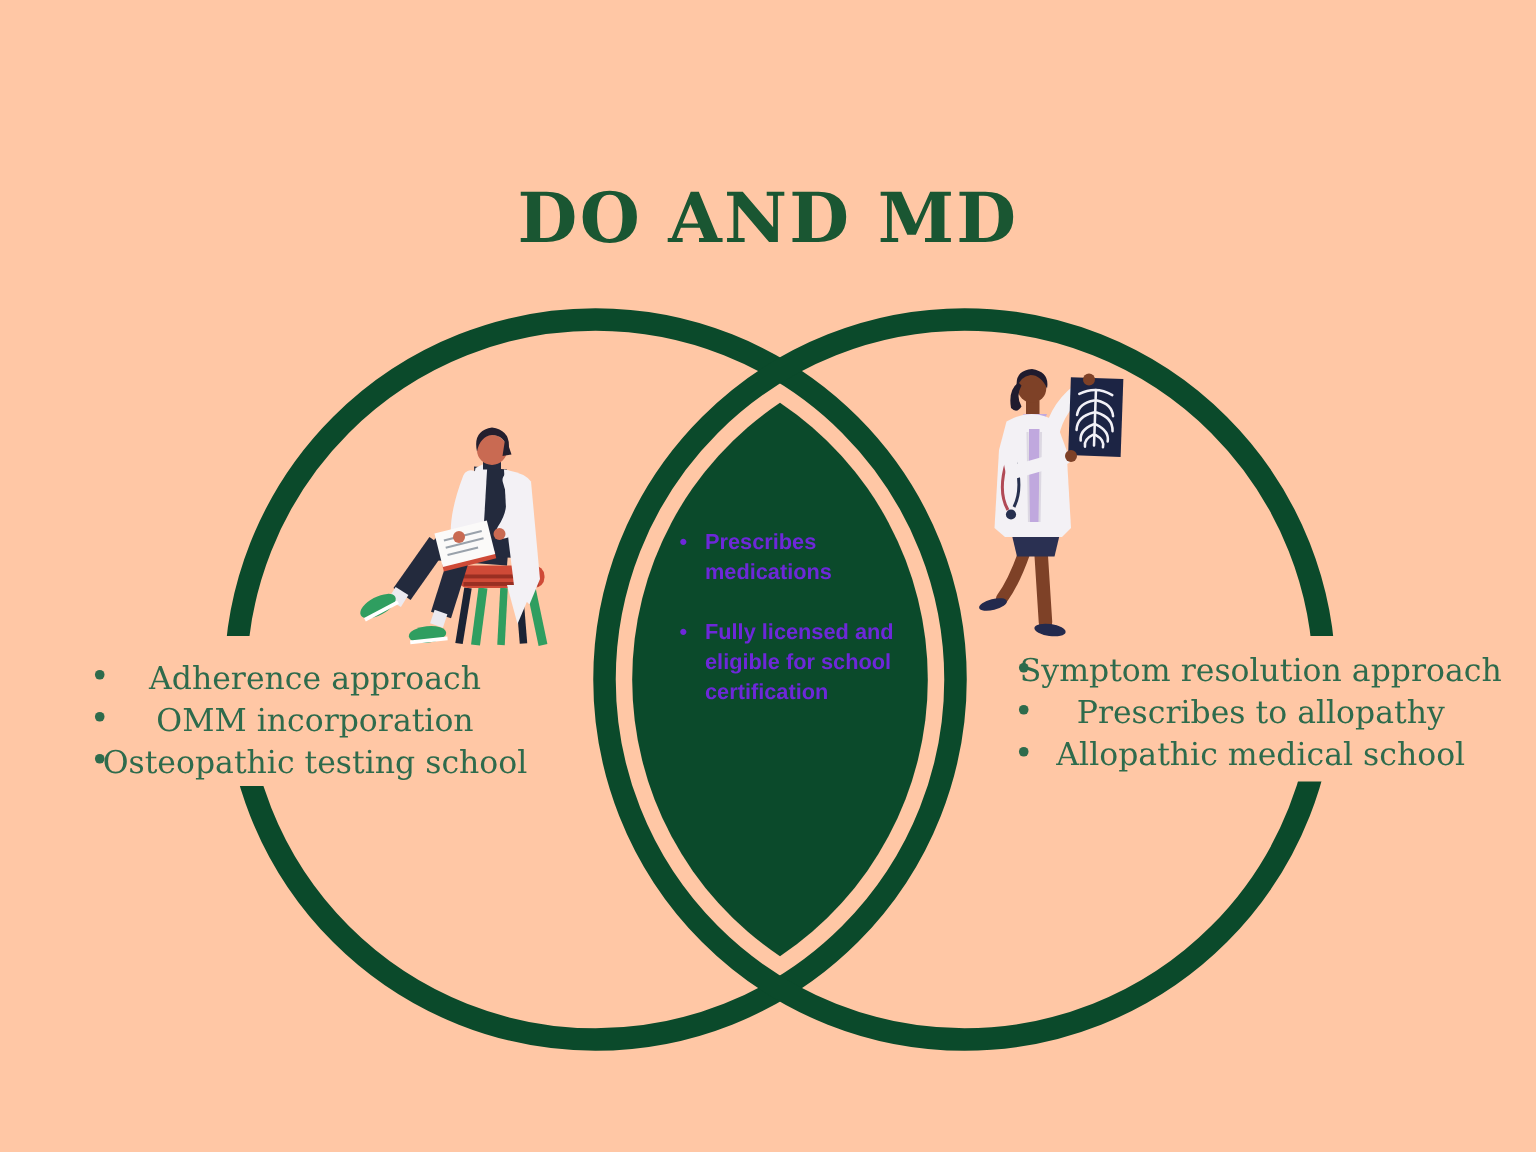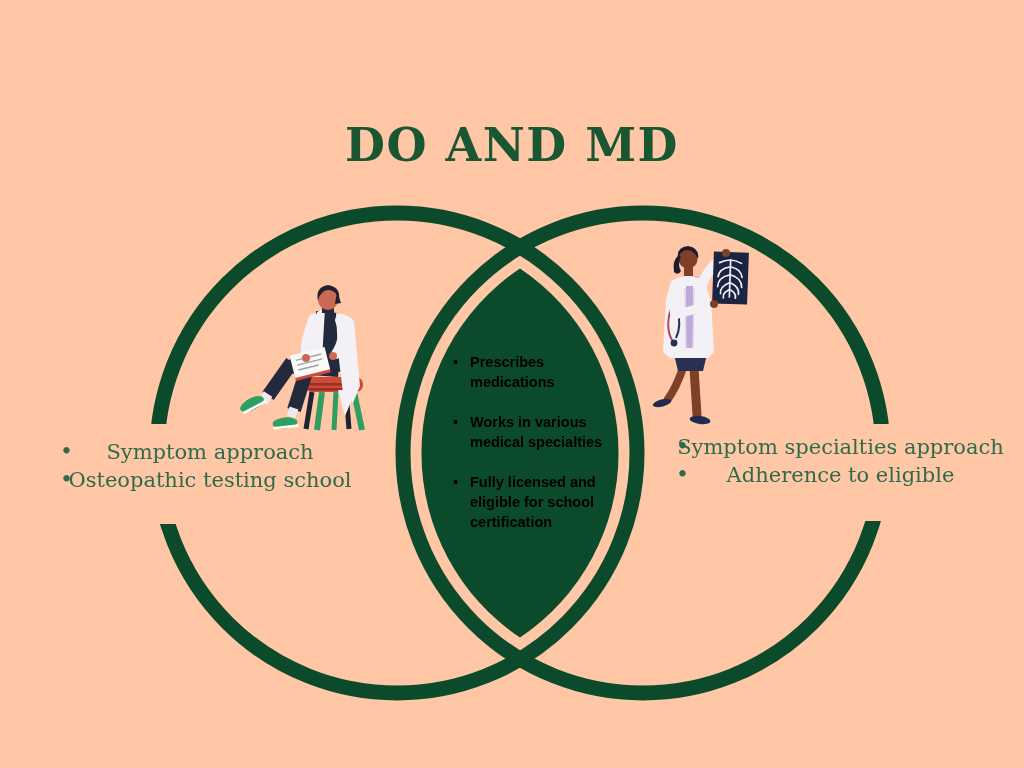--- a/index.html
+++ b/index.html
@@ -20,21 +20,21 @@
   
   .side-list { position:absolute; list-style:none; font-family:"DejaVu Serif", serif;
                font-size:21px; color:#2e6b4c; }
   .side-list li { position:relative; text-align:center; line-height:28px; }
   .side-list li::before { content:"\2022"; position:absolute; left:8px; top:0; font-size:22px; }
   .left-list  { left:52px;  top:438px; width:316px; }
   .right-list { left:668px; top:433px; width:345px; }
 
   
   .center-list { position:absolute; left:449px; top:352px; width:160px; list-style:none;
-                 color:#000000; font-weight:bold; font-size:14.5px; line-height:20px; }
+                 color:#6d28d9; font-weight:bold; font-size:14.5px; line-height:20px; }
   .center-list li { position:relative; padding-left:21px; margin-bottom:20px; }
   .center-list li::before { content:"\2022"; position:absolute; left:4px; top:0; }
 </style>
 </head>
 <body>
 
 <div class="canvas">
 
   <svg class="venn" width="1024" height="768" viewBox="0 0 1024 768">
 
@@ -147,28 +147,29 @@
       </g>
 
       <circle cx="726" cy="253" r="4" fill="#7e4127"></circle>
       <circle cx="714" cy="304" r="4" fill="#7e4127"></circle>
     </g>
   </svg>
 
   <h1 class="title">DO AND MD</h1>
 
   <ul class="side-list left-list">
-    <li>Symptom approach</li>
+    <li>Adherence approach</li>
+    <li>OMM incorporation</li>
     <li>Osteopathic testing school</li>
   </ul>
 
   <ul class="side-list right-list">
-    <li>Symptom  specialties approach</li>
-    <li>Adherence to eligible</li>
+    <li>Symptom  resolution approach</li>
+    <li>Prescribes to allopathy</li>
+    <li>Allopathic medical school</li>
   </ul>
 
   <ul class="center-list">
     <li>Prescribes medications</li>
-    <li>Works in various medical specialties</li>
     <li>Fully licensed and eligible for school certification</li>
   </ul>
 
 </div>
 
 </body></html>

